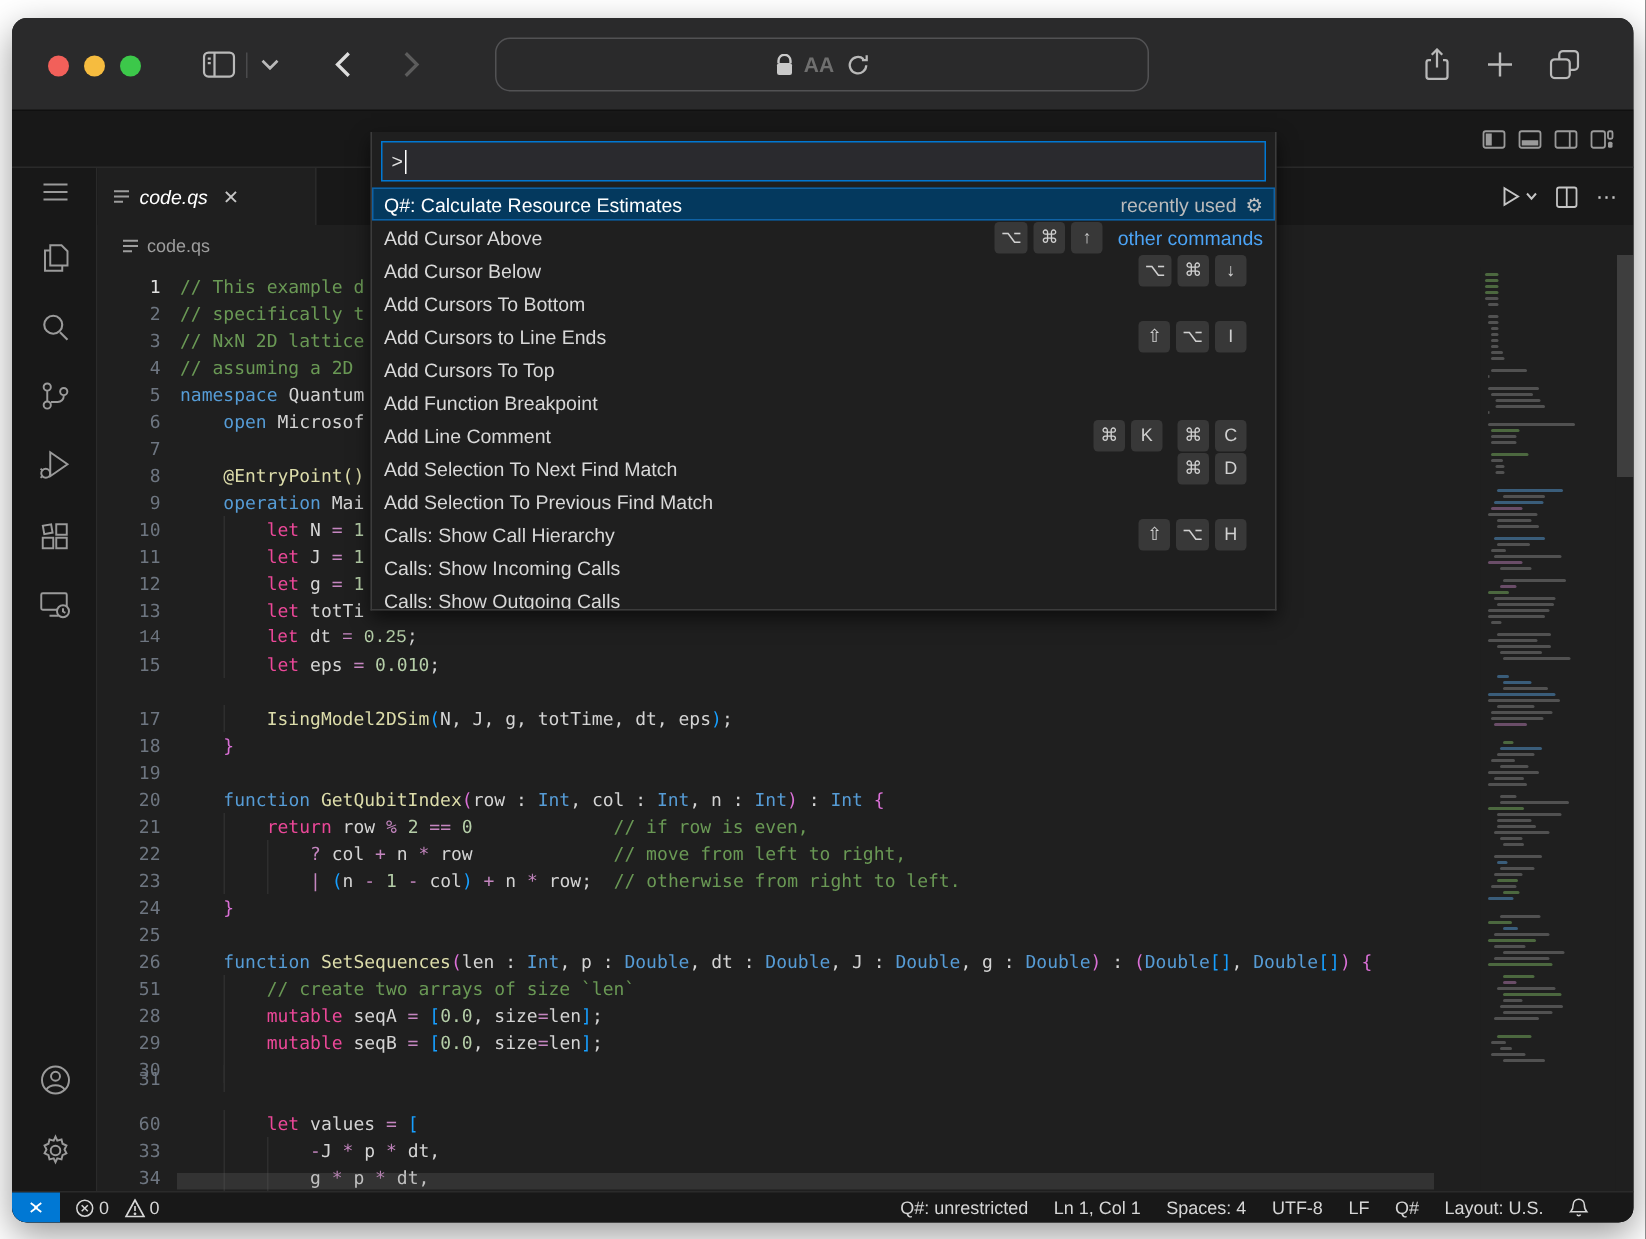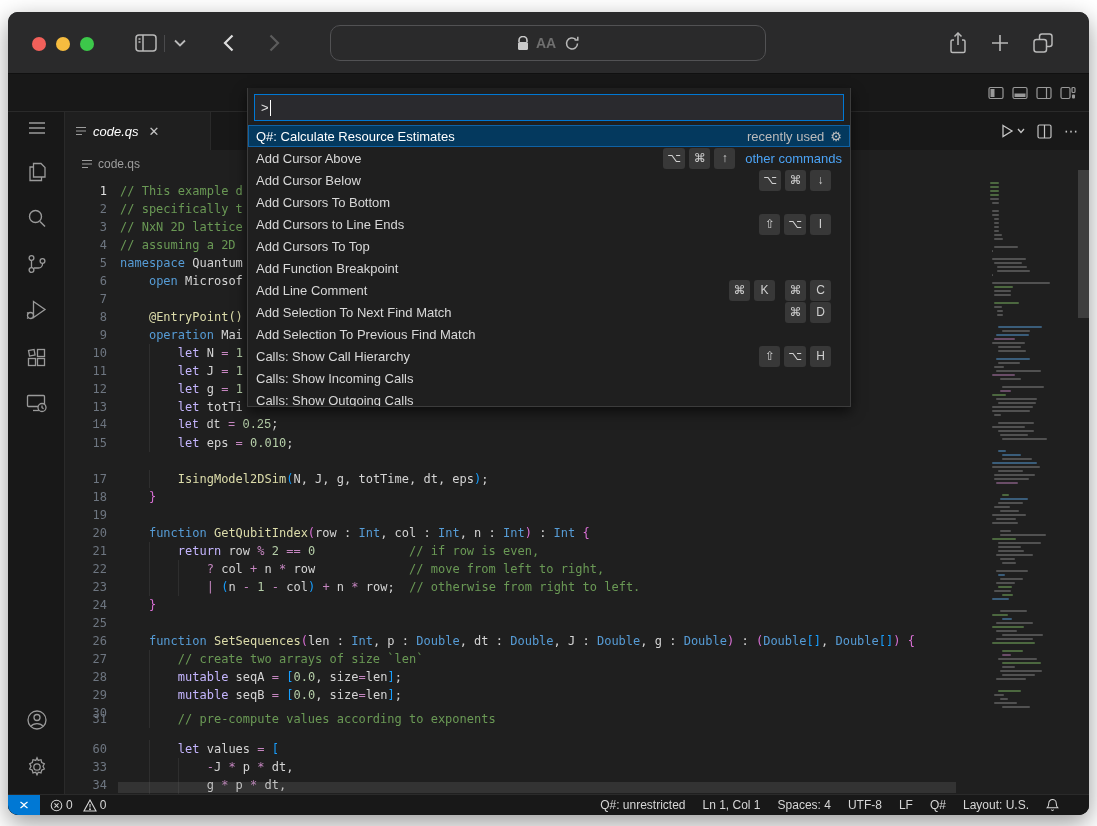--- a/index.html
+++ b/index.html
@@ -29,21 +29,21 @@
 .editor-actions{position:absolute;right:10px;top:0;height:38px;display:flex;align-items:center;gap:12px;color:#c5c5c5}
 .breadcrumb{position:absolute;left:57px;top:76px;right:0;height:28px;background:#1f1f1f;display:flex;align-items:center;padding-left:16px;color:#9d9d9d;font-size:12px}
 .breadcrumb .bc-label{margin-left:5px}
 
 .editor{position:absolute;left:57px;top:104px;right:0;bottom:21px;background:#1f1f1f;font-family:"DejaVu Sans Mono",monospace;font-size:12px;overflow:hidden}
 .cline{position:absolute;left:0;height:18px;line-height:18px;white-space:pre}
 .cline .num{position:absolute;left:0;width:42px;text-align:right;color:#6e7681}
 .cline .num.cur{color:#e0e0e0}
 .cline .code{position:absolute;left:55px;white-space:pre}
 .guide{position:absolute;width:1px;height:18px;background:#2e2e2e}
-.pl{color:#d4d4d4}.c{color:#6a9955}.kb{color:#569cd6}.kp{color:#c4b5fd}.fn{color:#dcdcaa}.nu{color:#b5cea8}.op{color:#c586c0}.b2{color:#da70d6}.b3{color:#179fff}
+.pl{color:#d4d4d4}.c{color:#6a9955}.kb{color:#569cd6}.kp{color:#ec4899}.fn{color:#dcdcaa}.nu{color:#b5cea8}.op{color:#c586c0}.b2{color:#da70d6}.b3{color:#179fff}
 .minimap{position:absolute;right:12px;top:0;width:90px;bottom:0;background:#1f1f1f}
 .mm-row{position:absolute;height:2px;border-radius:1px}
 .vscroll{position:absolute;right:0;top:96px;width:11px;height:148px;background:rgba(121,121,121,.35)}
 .hscroll{position:absolute;left:53px;bottom:1px;height:11px;width:838px;background:rgba(121,121,121,.22)}
 
 .statusbar{position:absolute;left:0;bottom:0;width:100%;height:21px;background:#181818;border-top:1px solid #2a2a2a;color:#d6d6d6;font-size:12px}
 .remote{position:absolute;left:0;top:0;width:32px;height:100%;background:#0078d4;display:flex;align-items:center;justify-content:center}
 .sb-left{position:absolute;left:42px;top:0;height:100%;display:flex;align-items:center;gap:4px}
 .sb-right{position:absolute;right:30px;top:0;height:100%;display:flex;align-items:center;gap:17px}
 
@@ -275,25 +275,25 @@
           <div class="cline" style="top: 292px; width: 920px;"><span class="num">17</span><span class="guide" style="left: 83.8984px; top: 0px;"></span><span class="code"><span class="pl">        </span><span class="fn">IsingModel2DSim</span><span class="b3">(</span><span class="pl">N, J, g, totTime, dt, eps</span><span class="b3">)</span><span class="pl">;</span></span></div>
           <div class="cline" style="top: 310px; width: 920px;"><span class="num">18</span><span class="code"><span class="pl">    </span><span class="b2">}</span></span></div>
           <div class="cline" style="top: 328px; width: 920px;"><span class="num">19</span><span class="code"></span></div>
           <div class="cline" style="top: 346px; width: 920px;"><span class="num">20</span><span class="code"><span class="pl">    </span><span class="kb">function</span><span class="pl"> </span><span class="fn">GetQubitIndex</span><span class="b2">(</span><span class="pl">row : </span><span class="kb">Int</span><span class="pl">, col : </span><span class="kb">Int</span><span class="pl">, n : </span><span class="kb">Int</span><span class="b2">)</span><span class="pl"> : </span><span class="kb">Int</span><span class="pl"> </span><span class="b2">{</span></span></div>
           <div class="cline" style="top: 364px; width: 920px;"><span class="num">21</span><span class="guide" style="left: 83.8984px; top: 0px;"></span><span class="code"><span class="pl">        </span><span class="kp">return</span><span class="pl"> row </span><span class="op">%</span><span class="pl"> </span><span class="nu">2</span><span class="pl"> </span><span class="op">==</span><span class="pl"> </span><span class="nu">0</span><span class="pl">             </span><span class="c">// if row is even,</span></span></div>
           <div class="cline" style="top: 382px; width: 920px;"><span class="num">22</span><span class="guide" style="left: 83.8984px; top: 0px;"></span><span class="guide" style="left: 112.797px; top: 0px;"></span><span class="code"><span class="pl">            </span><span class="op">?</span><span class="pl"> col </span><span class="op">+</span><span class="pl"> n </span><span class="op">*</span><span class="pl"> row</span><span class="pl">             </span><span class="c">// move from left to right,</span></span></div>
           <div class="cline" style="top: 400px; width: 920px;"><span class="num">23</span><span class="guide" style="left: 83.8984px; top: 0px;"></span><span class="guide" style="left: 112.797px; top: 0px;"></span><span class="code"><span class="pl">            </span><span class="op">|</span><span class="pl"> </span><span class="b3">(</span><span class="pl">n </span><span class="op">-</span><span class="pl"> </span><span class="nu">1</span><span class="pl"> </span><span class="op">-</span><span class="pl"> col</span><span class="b3">)</span><span class="pl"> </span><span class="op">+</span><span class="pl"> n </span><span class="op">*</span><span class="pl"> row</span><span class="pl">;  </span><span class="c">// otherwise from right to left.</span></span></div>
           <div class="cline" style="top: 418px; width: 920px;"><span class="num">24</span><span class="code"><span class="pl">    </span><span class="b2">}</span></span></div>
           <div class="cline" style="top: 436px; width: 920px;"><span class="num">25</span><span class="code"></span></div>
           <div class="cline" style="top: 454px; width: 920px;"><span class="num">26</span><span class="code"><span class="pl">    </span><span class="kb">function</span><span class="pl"> </span><span class="fn">SetSequences</span><span class="b2">(</span><span class="pl">len : </span><span class="kb">Int</span><span class="pl">, p : </span><span class="kb">Double</span><span class="pl">, dt : </span><span class="kb">Double</span><span class="pl">, J : </span><span class="kb">Double</span><span class="pl">, g : </span><span class="kb">Double</span><span class="b2">)</span><span class="pl"> : </span><span class="b2">(</span><span class="kb">Double</span><span class="b3">[]</span><span class="pl">, </span><span class="kb">Double</span><span class="b3">[]</span><span class="b2">)</span><span class="pl"> </span><span class="b2">{</span></span></div>
-          <div class="cline" style="top: 472px; width: 920px;"><span class="num">27</span><span class="guide" style="left: 83.8984px; top: 0px;"></span><span class="code"><span class="pl">        </span><span class="c">// create two arrays of size `len`</span></span></div>
+          <div class="cline" style="top: 472px; width: 920px;"><span class="num">51</span><span class="guide" style="left: 83.8984px; top: 0px;"></span><span class="code"><span class="pl">        </span><span class="c">// create two arrays of size `len`</span></span></div>
           <div class="cline" style="top: 490px; width: 920px;"><span class="num">28</span><span class="guide" style="left: 83.8984px; top: 0px;"></span><span class="code"><span class="pl">        </span><span class="kp">mutable</span><span class="pl"> seqA </span><span class="op">=</span><span class="pl"> </span><span class="b3">[</span><span class="nu">0.0</span><span class="pl">, size</span><span class="op">=</span><span class="pl">len</span><span class="b3">]</span><span class="pl">;</span></span></div>
           <div class="cline" style="top: 508px; width: 920px;"><span class="num">29</span><span class="guide" style="left: 83.8984px; top: 0px;"></span><span class="code"><span class="pl">        </span><span class="kp">mutable</span><span class="pl"> seqB </span><span class="op">=</span><span class="pl"> </span><span class="b3">[</span><span class="nu">0.0</span><span class="pl">, size</span><span class="op">=</span><span class="pl">len</span><span class="b3">]</span><span class="pl">;</span></span></div>
           <div class="cline" style="top: 526px; width: 920px;"><span class="num">30</span><span class="guide" style="left: 83.8984px; top: 0px;"></span><span class="code"></span></div>
-          <div class="cline" style="top: 532px; width: 920px;"><span class="num">31</span><span class="guide" style="left: 83.8984px; top: 0px;"></span><span class="code"><span class="pl">        </span><span class="c">// pre-compute values according to exponents</span></span></div>
+          <div class="cline" style="top: 532px; width: 920px;"><span class="num">31</span><span class="guide" style="left: 83.8984px; top: 0px;"></span><span class="code"><span class="pl">        </span></span></div>
           <div class="cline" style="top: 562px; width: 920px;"><span class="num">60</span><span class="guide" style="left: 83.8984px; top: 0px;"></span><span class="code"><span class="pl">        </span><span class="kp">let</span><span class="pl"> values </span><span class="op">=</span><span class="pl"> </span><span class="b3">[</span></span></div>
           <div class="cline" style="top: 580px; width: 920px;"><span class="num">33</span><span class="guide" style="left: 83.8984px; top: 0px;"></span><span class="guide" style="left: 112.797px; top: 0px;"></span><span class="code"><span class="pl">            </span><span class="op">-</span><span class="pl">J </span><span class="op">*</span><span class="pl"> p </span><span class="op">*</span><span class="pl"> dt</span><span class="pl">,</span></span></div>
           <div class="cline" style="top: 598px; width: 920px;"><span class="num">34</span><span class="guide" style="left: 83.8984px; top: 0px;"></span><span class="guide" style="left: 112.797px; top: 0px;"></span><span class="code"><span class="pl">            </span><span class="pl">g </span><span class="op">*</span><span class="pl"> p </span><span class="op">*</span><span class="pl"> dt</span><span class="pl">,</span></span></div>
           <div class="minimap" id="minimap">
             <div class="mm-row" style="top: 4px; left: 3px; width: 9.35px; background: rgba(106, 153, 85, 0.6);"></div>
             <div class="mm-row" style="top: 8px; left: 3px; width: 9.35px; background: rgba(106, 153, 85, 0.6);"></div>
             <div class="mm-row" style="top: 12px; left: 3px; width: 9.35px; background: rgba(106, 153, 85, 0.6);"></div>
             <div class="mm-row" style="top: 16px; left: 3px; width: 8.8px; background: rgba(106, 153, 85, 0.6);"></div>
             <div class="mm-row" style="top: 20px; left: 3px; width: 9.35px; background: rgba(200, 200, 200, 0.3);"></div>
             <div class="mm-row" style="top: 24px; left: 5.2px; width: 7.15px; background: rgba(200, 200, 200, 0.3);"></div>

